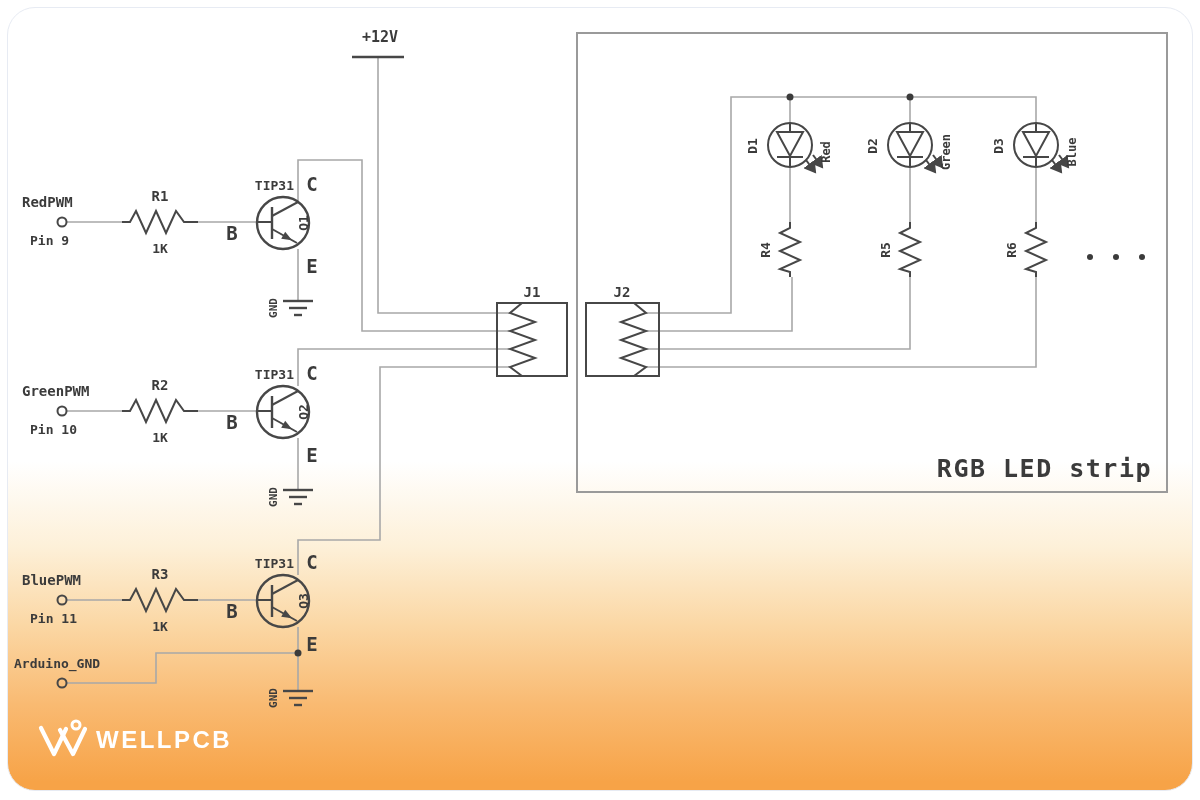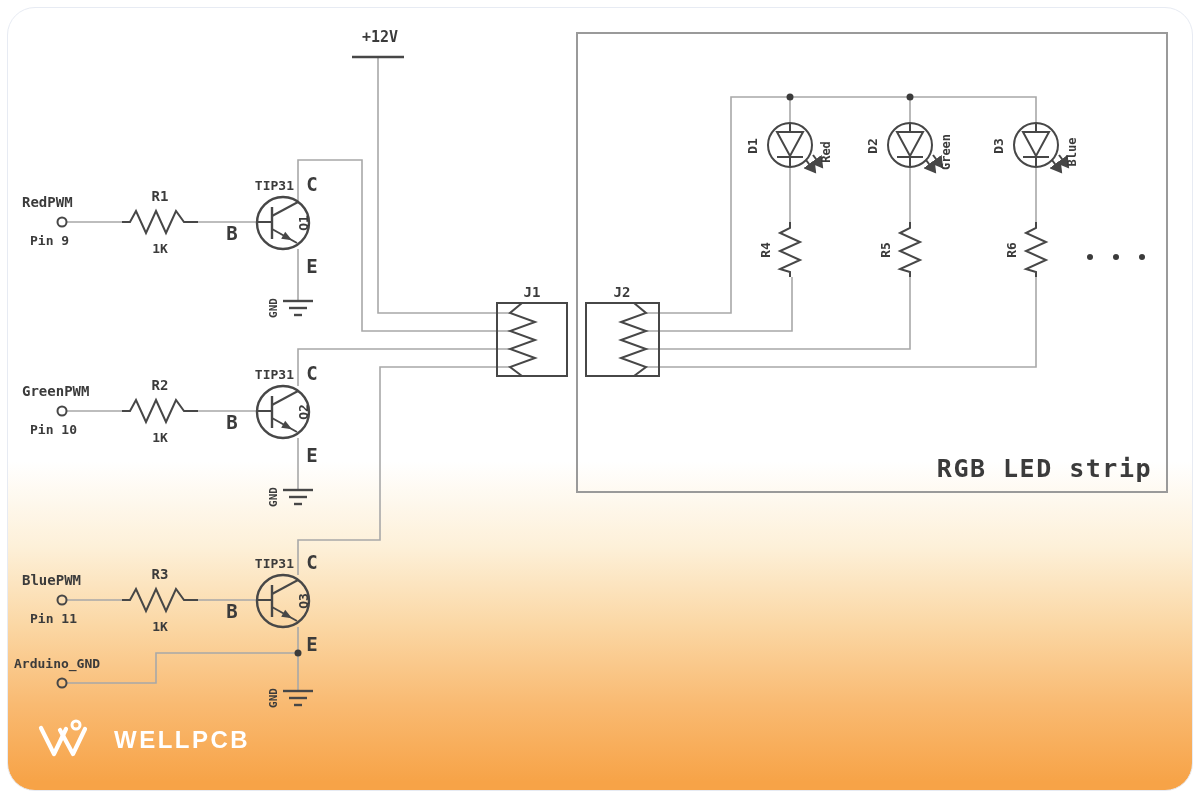--- a/index.html
+++ b/index.html
@@ -8,21 +8,21 @@
   .card{position:absolute;left:7px;top:7px;right:7px;bottom:9px;border-radius:28px;
         border:1px solid #e7ebf3;
         background:linear-gradient(180deg,#ffffff 0%,#ffffff 58%,#fdf0d8 69%,#fbd7a4 79%,#f9ba72 89%,#f7a347 99%);}
   .schem{position:absolute;left:0;top:0;}
   text{fill:#3b3b3b;font-family:"DejaVu Sans Mono", monospace;font-weight:700;}
   .wire{stroke:#a8a8a8;stroke-width:1.6;fill:none;}
   .sym{stroke:#474747;stroke-width:2.4;fill:none;}
   .sym-thin{stroke:#474747;stroke-width:2;fill:none;}
   .boxline{stroke:#9a9a9a;stroke-width:2;fill:none;}
   .dot{fill:#3b3b3b;}
-  .logo{position:absolute;left:36px;top:718px;display:flex;align-items:center;gap:24px;}
+  .logo{position:absolute;left:36px;top:718px;display:flex;align-items:center;gap:6px;}
   .logo-text{color:#ffffff;font-family:"Liberation Sans", sans-serif;font-weight:800;
              font-size:24px;letter-spacing:2.5px;}
 </style>
 </head>
 <body>
 
 <div class="stage">
   <div class="card"></div>
 
   <svg class="schem" width="1200" height="800" viewBox="0 0 1200 800">

